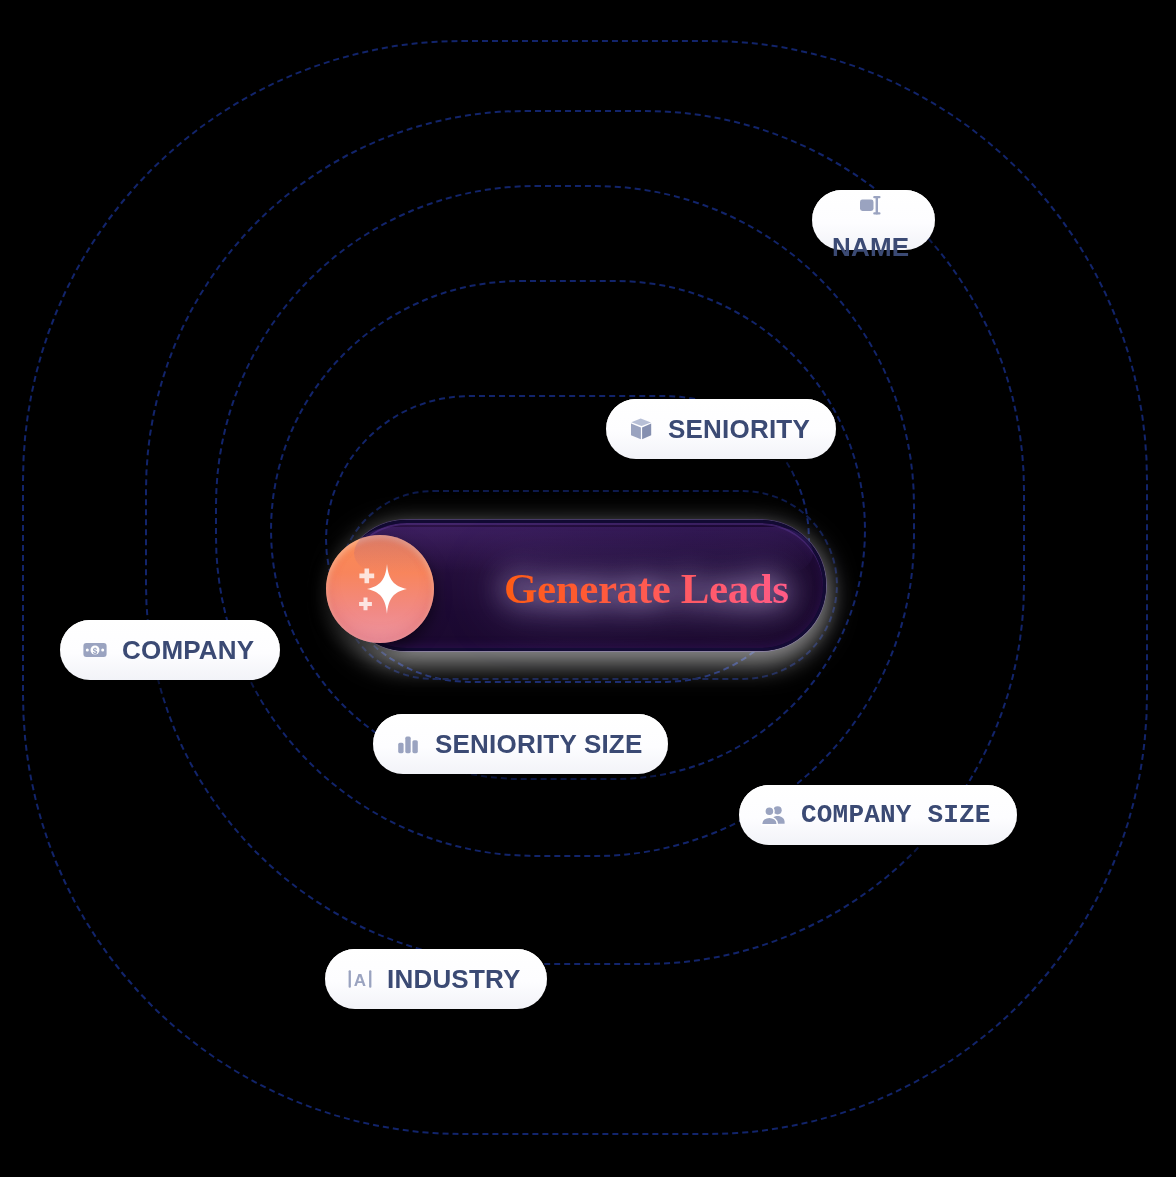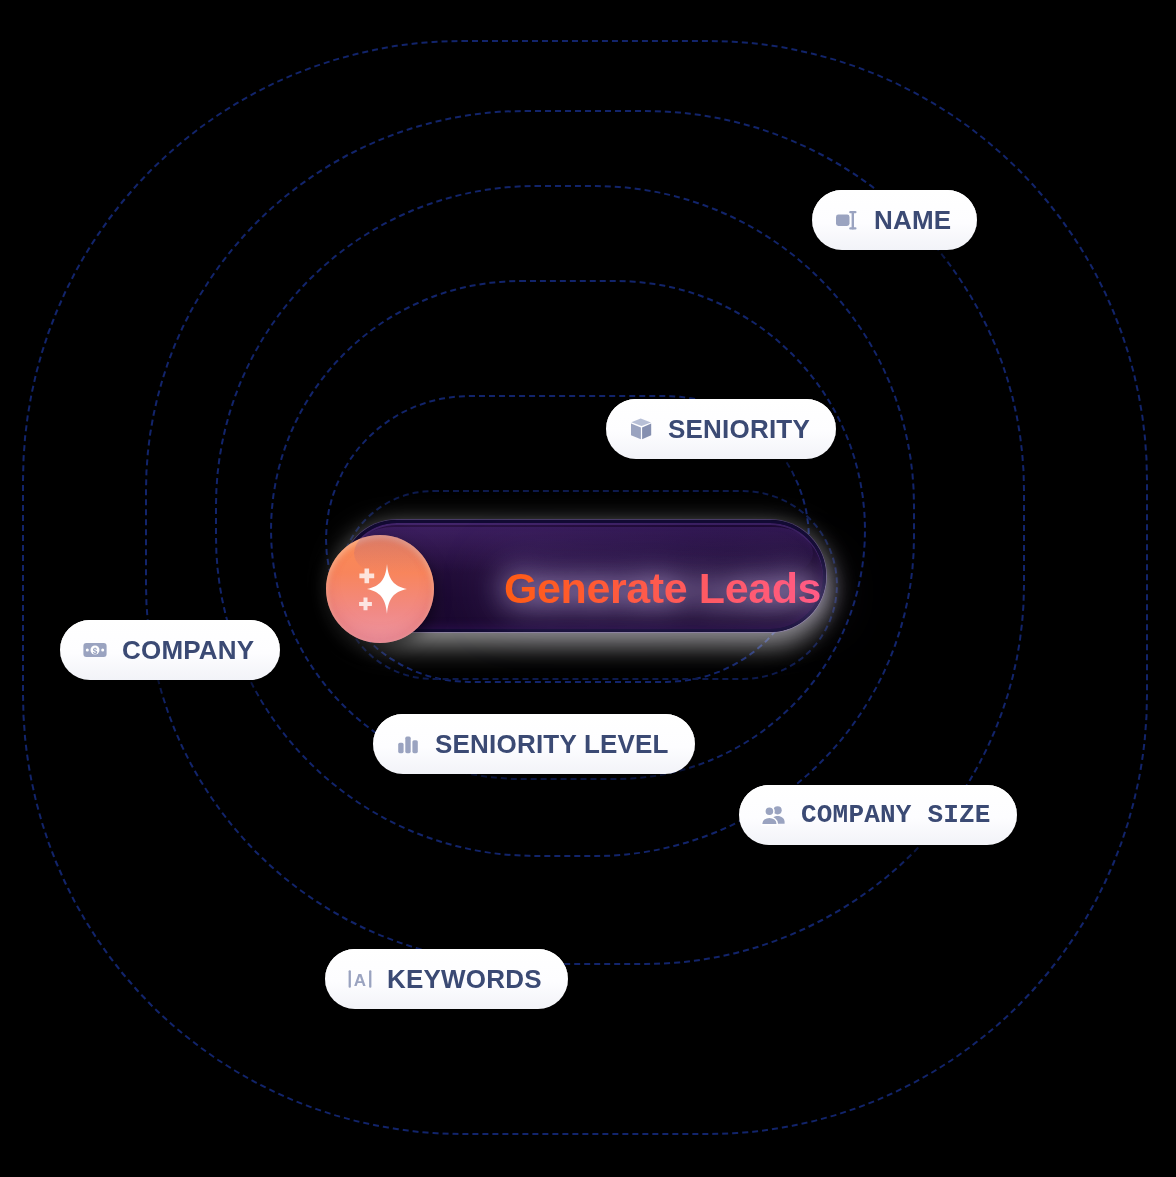--- a/index.html
+++ b/index.html
@@ -39,34 +39,35 @@
   .ring-4 { left: 270px; top: 280px; width: 596px;  height: 500px;  border-radius: 250px; }
   .ring-5 { left: 325px; top: 395px; width: 485px;  height: 288px;  border-radius: 144px; }
   .ring-6 { left: 338px; top: 490px; width: 500px;  height: 190px;  border-radius: 95px;  border-color: #0d1a4d; }
 
   
   #generate-pill {
     position: absolute;
     left: 341px;
     top: 520px;
     width: 485px;
-    height: 112px;
+    height: 131px;
     border-radius: 66px;
     background:
       radial-gradient(120% 160% at 18% 0%, #2c1344 0%, #1d0a33 45%, #160626 100%);
     border: 3px solid #120a33;
     box-sizing: border-box;
     box-shadow:
       0 10px 26px 4px rgba(255,255,255,0.55),
       0 0 0 1px rgba(40,22,80,0.9),
       inset 0 2px 0 rgba(120,80,190,0.30),
       inset 0 -2px 10px rgba(70,30,130,0.35);
     display: flex;
     align-items: center;
     cursor: pointer;
+    font-family: Liberation Serif, serif;
   }
   
   #generate-pill::after {
     content: "";
     position: absolute;
     left: 10px; right: 10px; top: 4px;
     height: 46px;
     border-radius: 60px 60px 40px 40px / 40px 40px 30px 30px;
     background: linear-gradient(to bottom, rgba(104,62,168,0.28), rgba(104,62,168,0));
     pointer-events: none;
@@ -137,21 +138,21 @@
     display: inline-flex;
     align-items: center;
     justify-content: center;
     width: 30px;
     height: 30px;
     flex: 0 0 auto;
   }
   .chip .chip-icon svg { display: block; }
 
   
-  #chip-name           { left: 812px; top: 190px; }
+  #chip-name           { left: 812px; top: 190px; flex-direction: column; }
   #chip-technologies   { left: 417px; top: 285px; }
   #chip-industry       { left: 606px; top: 399px; }
   #chip-revenue        { left: 60px;  top: 620px; }
   #chip-seniority      { left: 373px; top: 714px; }
   #chip-company-size   { left: 739px; top: 785px; font-family: Liberation Mono, monospace; }
   #chip-keywords       { left: 325px; top: 949px; }
 </style>
 </head>
 <body>
 
@@ -215,21 +216,21 @@
   </div>
 
   <div class="chip" id="chip-seniority">
     <span class="chip-icon">
       <svg width="28" height="28" viewBox="0 0 28 28" aria-hidden="true">
         <rect x="4.2" y="12.8" width="5.4" height="10.4" rx="1.6" fill="#9aa3c0"></rect>
         <rect x="11.3" y="6.6" width="5.4" height="16.6" rx="1.6" fill="#9aa3c0"></rect>
         <rect x="18.4" y="10.2" width="5.4" height="13.0" rx="1.6" fill="#9aa3c0"></rect>
       </svg>
     </span>
-    <span class="chip-label">SENIORITY LEVEL</span>
+    <span class="chip-label">SENIORITY SIZE</span>
   </div>
 
   <div class="chip" id="chip-company-size">
     <span class="chip-icon">
       <svg width="28" height="28" viewBox="0 0 28 28" aria-hidden="true">
         <circle cx="17.6" cy="9.3" r="4.1" fill="#9aa3c0"></circle>
         <path d="M17.6 15.1 c3.9 0 7 2.6 7 5.9 v1.7 h-14 v-1.7 c0 -3.3 3.1 -5.9 7 -5.9 z" fill="#9aa3c0"></path>
         <circle cx="9.4" cy="10.2" r="4.6" fill="#9aa3c0" stroke="#ffffff" stroke-width="1.6"></circle>
         <path d="M9.4 16.1 c4.3 0 7.8 2.9 7.8 6.5 v1.1 H1.6 v-1.1 c0 -3.6 3.5 -6.5 7.8 -6.5 z" fill="#9aa3c0" stroke="#ffffff" stroke-width="1.6"></path>
       </svg>
@@ -238,16 +239,16 @@
   </div>
 
   <div class="chip" id="chip-keywords">
     <span class="chip-icon">
       <svg width="30" height="28" viewBox="0 0 30 28" aria-hidden="true">
         <rect x="3.6" y="5.2" width="2.3" height="17.6" rx="1.1" fill="#9aa3c0"></rect>
         <rect x="24.1" y="5.2" width="2.3" height="17.6" rx="1.1" fill="#9aa3c0"></rect>
         <text x="15" y="21" text-anchor="middle" font-family="Liberation Sans, sans-serif" font-size="17" font-weight="700" fill="#9aa3c0">A</text>
       </svg>
     </span>
-    <span class="chip-label">KEYWORDS</span>
+    <span class="chip-label">INDUSTRY</span>
   </div>
 
 </div>
 
 </body></html>

